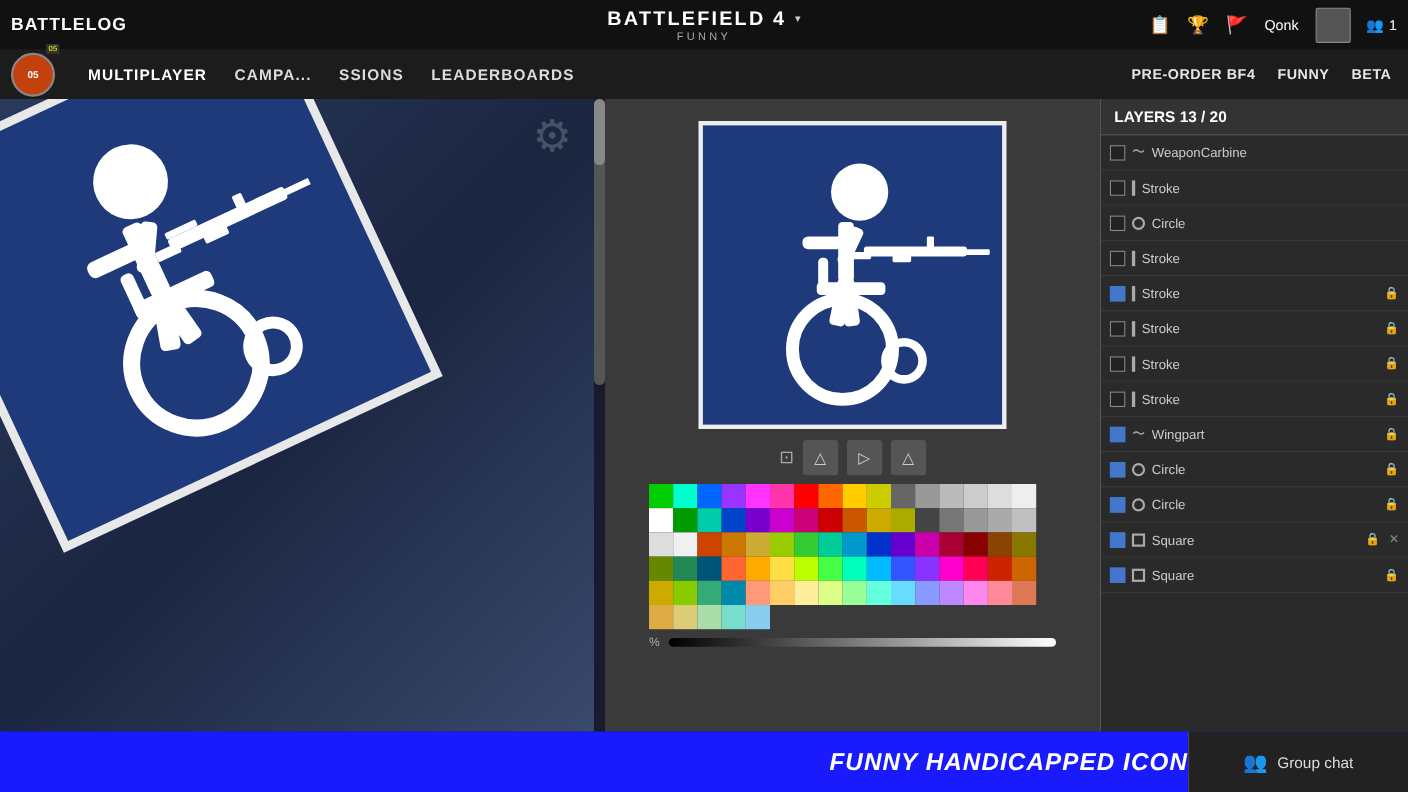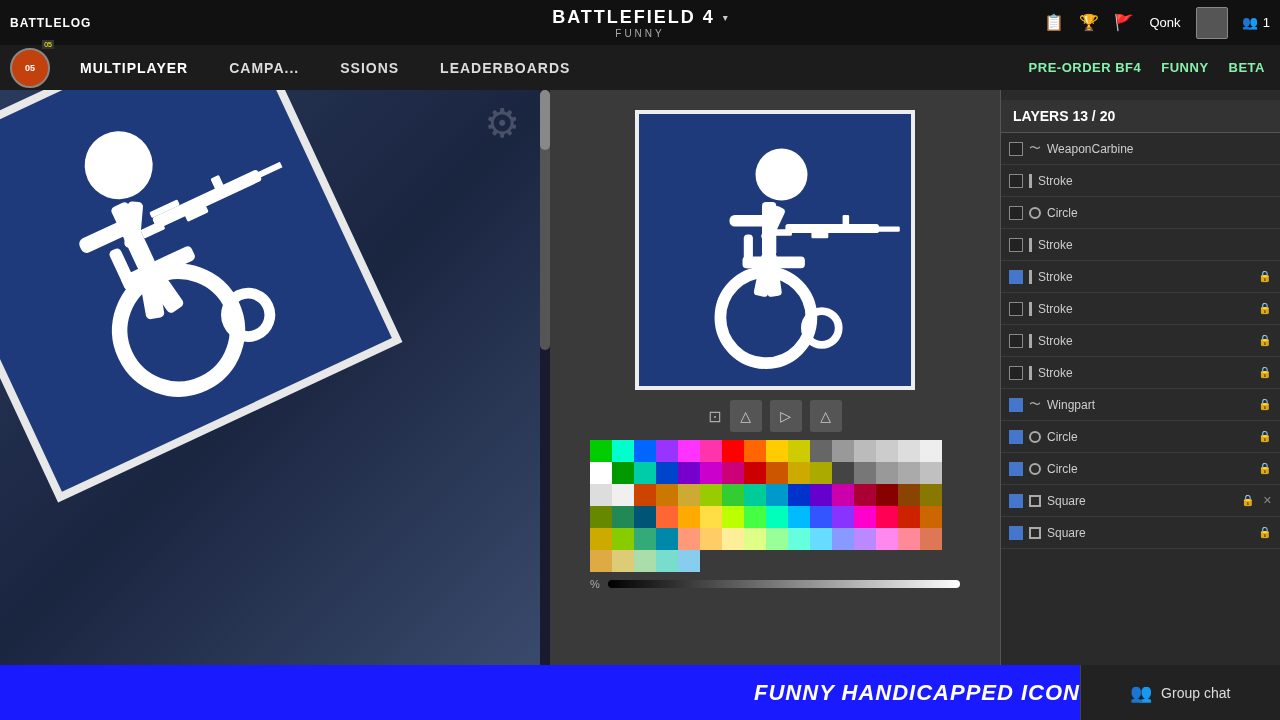--- a/index.html
+++ b/index.html
@@ -19,21 +19,21 @@
       background: #111;
       display: flex;
       align-items: center;
       padding: 0 10px;
       position: relative;
       z-index: 10;
     }
     .battlelog-logo {
       color: #fff;
       font-weight: bold;
-      font-size: 12px;
+      font-size: 16px;
       letter-spacing: 1px;
       margin-right: 20px;
     }
     .nav-center {
       position: absolute;
       left: 50%;
       transform: translateX(-50%);
       display: flex;
       flex-direction: column;
       align-items: center;
@@ -88,42 +88,42 @@
       display: flex;
       align-items: center;
       justify-content: center;
       color: #fff;
       font-size: 10px;
       border: 2px solid #888;
       position: relative;
     }
     .sec-nav-links {
       display: flex;
-      gap: 41px;
+      gap: 25px;
       align-items: center;
     }
     .sec-nav-link {
       color: #ddd;
       font-size: 14px;
       font-weight: bold;
       letter-spacing: 1px;
       text-transform: uppercase;
       cursor: pointer;
     }
     .sec-nav-link.active {
       color: #fff;
     }
     .sec-nav-right {
       position: absolute;
       right: 15px;
       display: flex;
       gap: 20px;
     }
     .sec-nav-right-link {
-      color: #86efac;
+      color: #e5e5e5;
       font-size: 13px;
       font-weight: bold;
       letter-spacing: 0.5px;
       cursor: pointer;
       text-align: right;
     }
 
     
     .main-area {
       display: flex;
@@ -251,21 +251,20 @@
       flex-direction: column;
       overflow: hidden;
     }
     .layers-header {
       background: #333;
       padding: 8px 12px;
       color: #fff;
       font-size: 14px;
       font-weight: bold;
       border-bottom: 1px solid #555;
-      margin-top: 10px;
     }
     .layer-item {
       display: flex;
       align-items: center;
       padding: 5px 8px;
       border-bottom: 1px solid #3a3a3a;
       gap: 6px;
       min-height: 32px;
     }
     .layer-checkbox {

